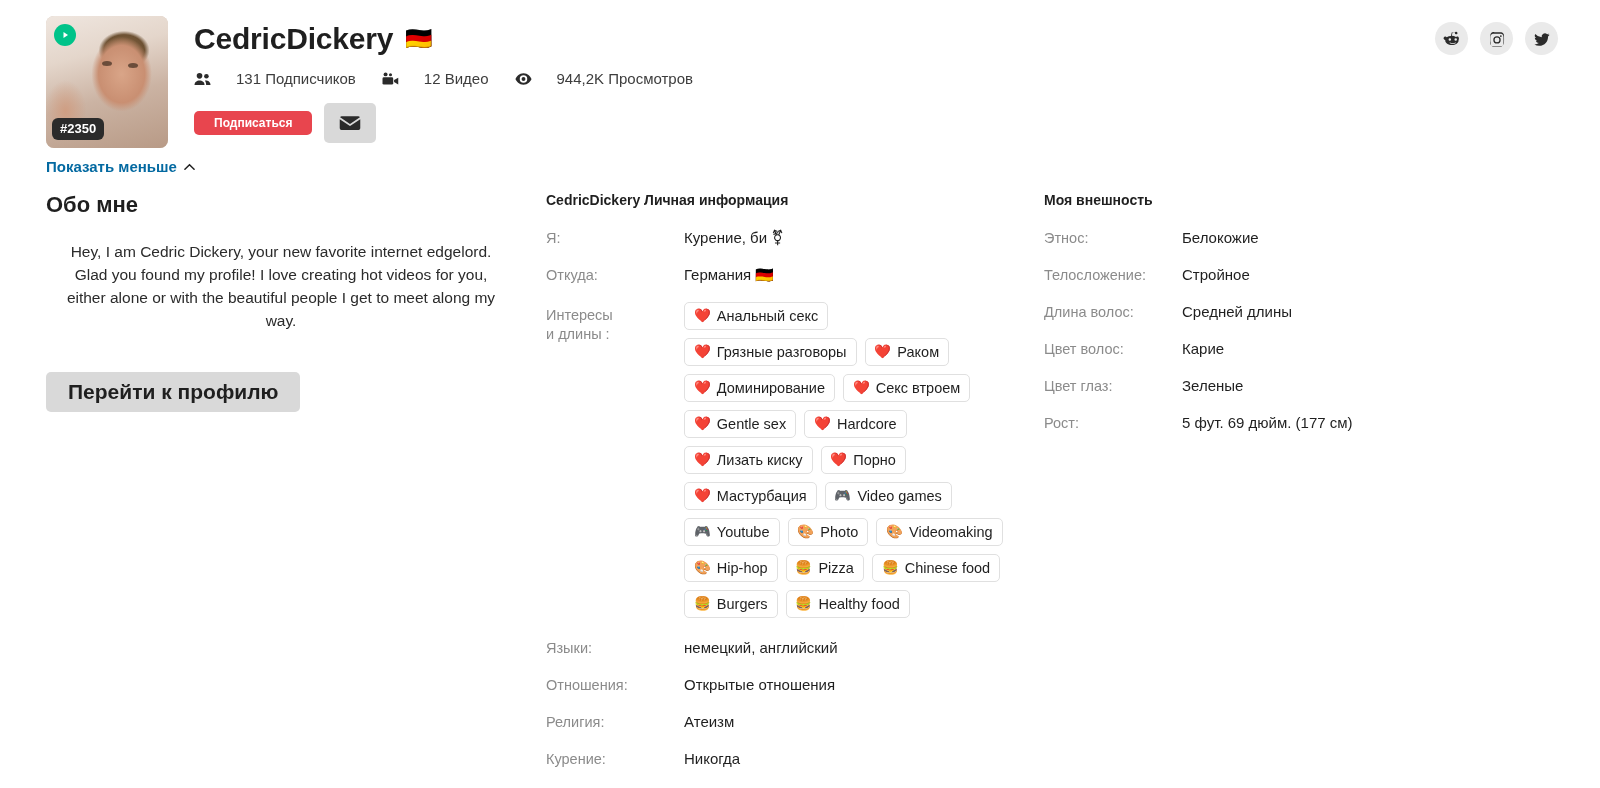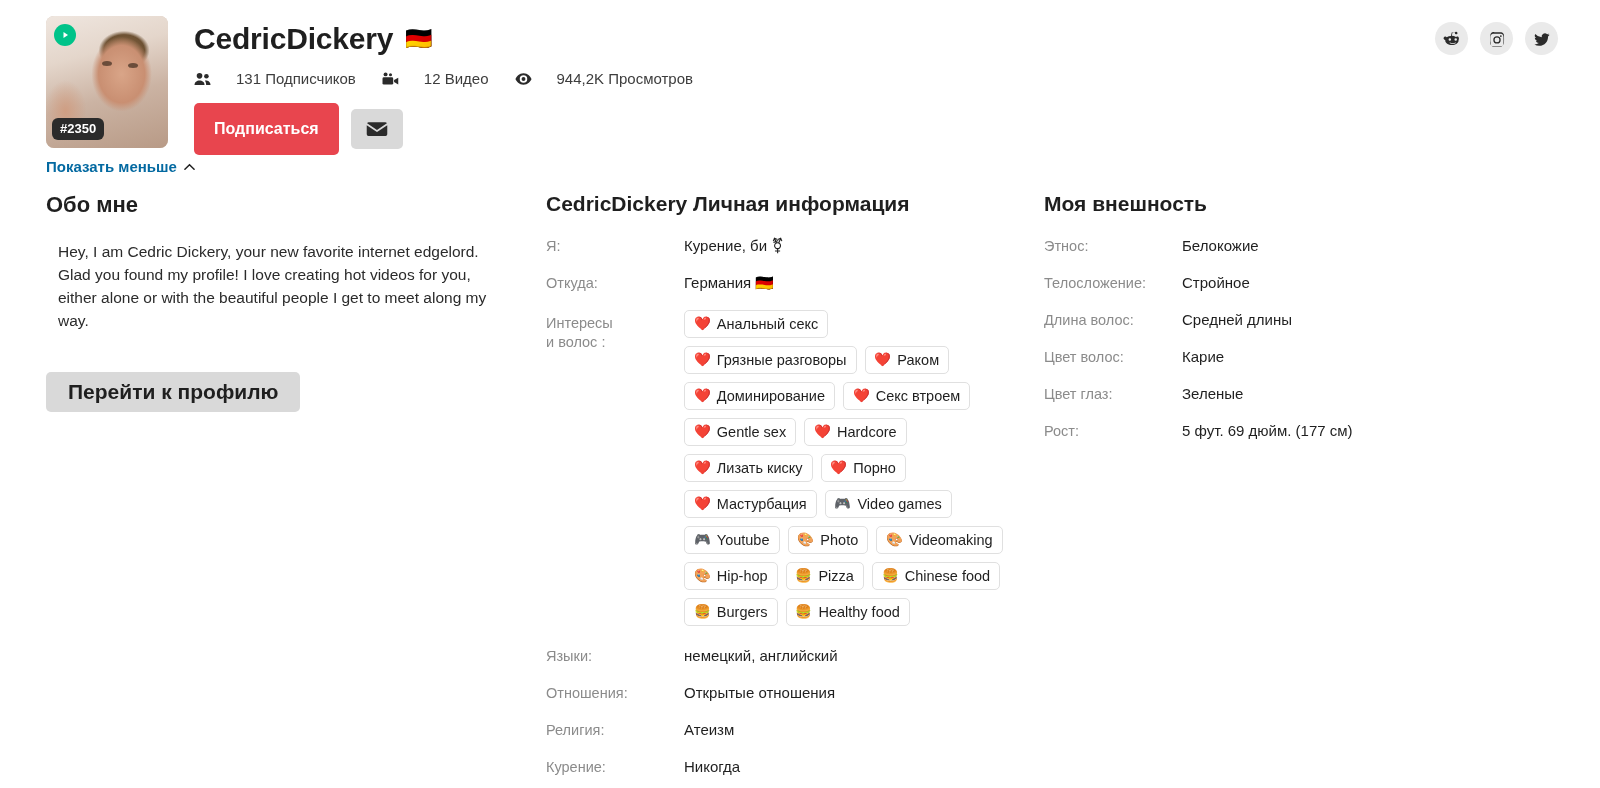--- a/index.html
+++ b/index.html
@@ -61,23 +61,23 @@
   .username { font-size: 30px; font-weight: 700; color: #1f1f1f; letter-spacing: -0.2px; }
   .flag { font-size: 22px; line-height: 1; }
 
   .stats { display: flex; align-items: center; gap: 26px; margin-top: 14px; }
   .stat { display: flex; align-items: center; gap: 25px; font-size: 15px; color: #3d3d3d; }
   .stat svg { display: block; fill: #2b2b2b; }
 
   .actions { display: flex; align-items: center; gap: 12px; margin-top: 16px; }
   .btn-subscribe {
     background: #e8454e; color: #ffffff;
-    font-size: 16px; font-weight: 700;
+    font-size: 12px; font-weight: 700;
     border: none; border-radius: 5px;
-    padding: 0 20px; height: 52px;
+    padding: 0 20px; height: 24px;
     cursor: pointer; font-family: inherit;
   }
   .btn-message {
     background: #d9d9d9; border: none; border-radius: 5px;
     width: 52px; height: 40px;
     display: flex; align-items: center; justify-content: center;
     cursor: pointer;
   }
   .btn-message svg { display: block; fill: #2b2b2b; }
 
@@ -101,23 +101,23 @@
   .chev-up svg { display: block; }
 
   
   .columns { position: absolute; left: 0; top: 192px; width: 1600px; }
   .col { position: absolute; top: 0; }
   .col-about { left: 46px; width: 470px; }
   .col-personal { left: 546px; width: 470px; }
   .col-looks { left: 1044px; width: 480px; }
 
   .col-title { font-size: 22px; font-weight: 700; color: #1f1f1f; margin: 0 0 22px 0; }
-  .col-personal .col-title, .col-looks .col-title { font-size: 21px; margin-bottom: 20px; }
-
-  .about-text { font-size: 15.5px; line-height: 23px; color: #2b2b2b; margin: 12px; }
+  .col-personal .col-title, .col-looks .col-title { font-size: 14px; margin-bottom: 20px; }
+
+  .about-text { font-size: 15.5px; line-height: 23px; color: #2b2b2b; margin: 12px; text-align: center; }
   .btn-goto {
     margin-top: 28px;
     background: #d9d9d9; border: none; border-radius: 5px;
     font-size: 21px; font-weight: 700; color: #1f1f1f;
     padding: 0 22px; height: 40px; cursor: pointer; font-family: inherit;
   }
 
   
   .info-row { display: flex; align-items: flex-start; margin-bottom: 17px; }
   .info-label {
@@ -258,21 +258,21 @@
         <div class="info-value">Курение, би ⚧</div>
       </div>
       <div class="info-row">
         <div class="info-label">Откуда:</div>
         <div class="info-value">Германия 🇩🇪</div>
       </div>
 
       <div class="info-row row-interests">
         <div class="info-label">
           <div>Интересы</div>
-          <div>и волос :</div>
+          <div>и длины :</div>
         </div>
         <div class="chips">
             <div class="chip">
               <span class="ico">❤️</span>
               <span>Анальный секс</span>
             </div>
             <div class="chip">
               <span class="ico">❤️</span>
               <span>Грязные разговоры</span>
             </div>

